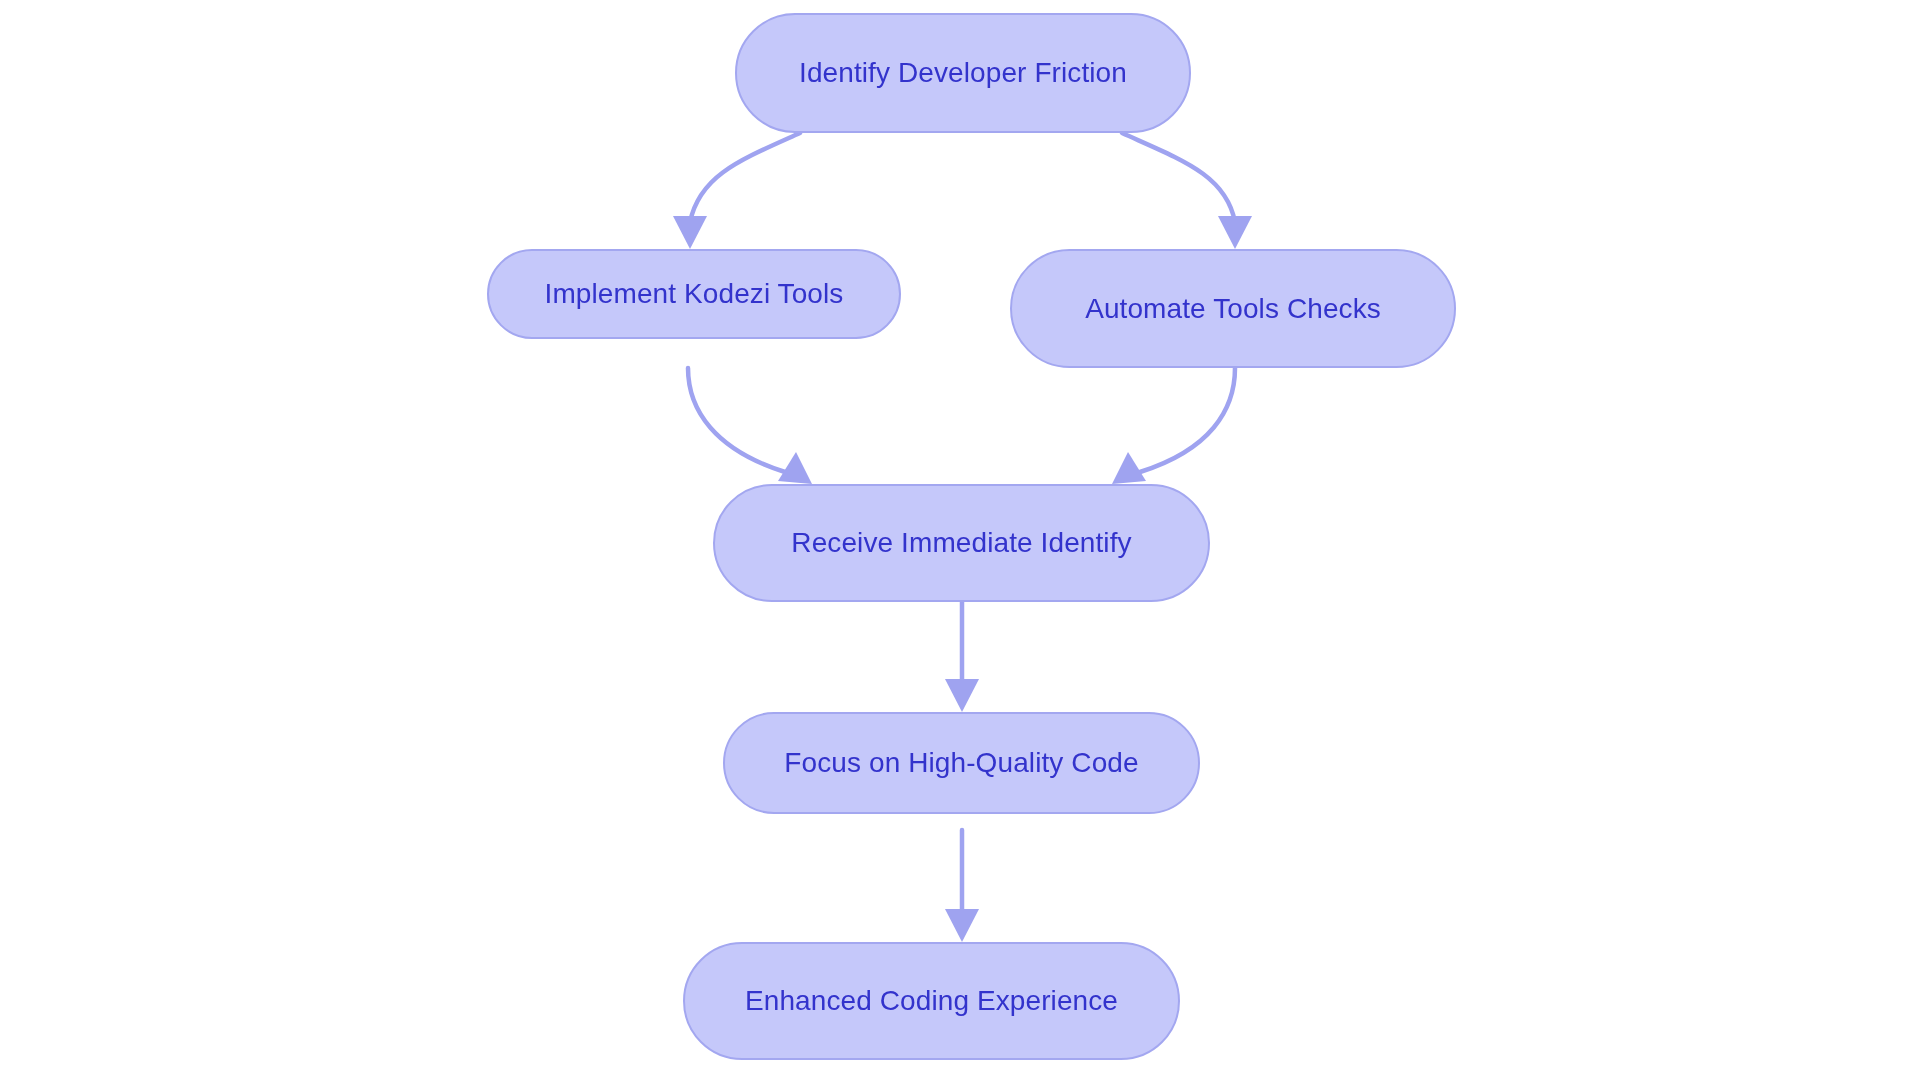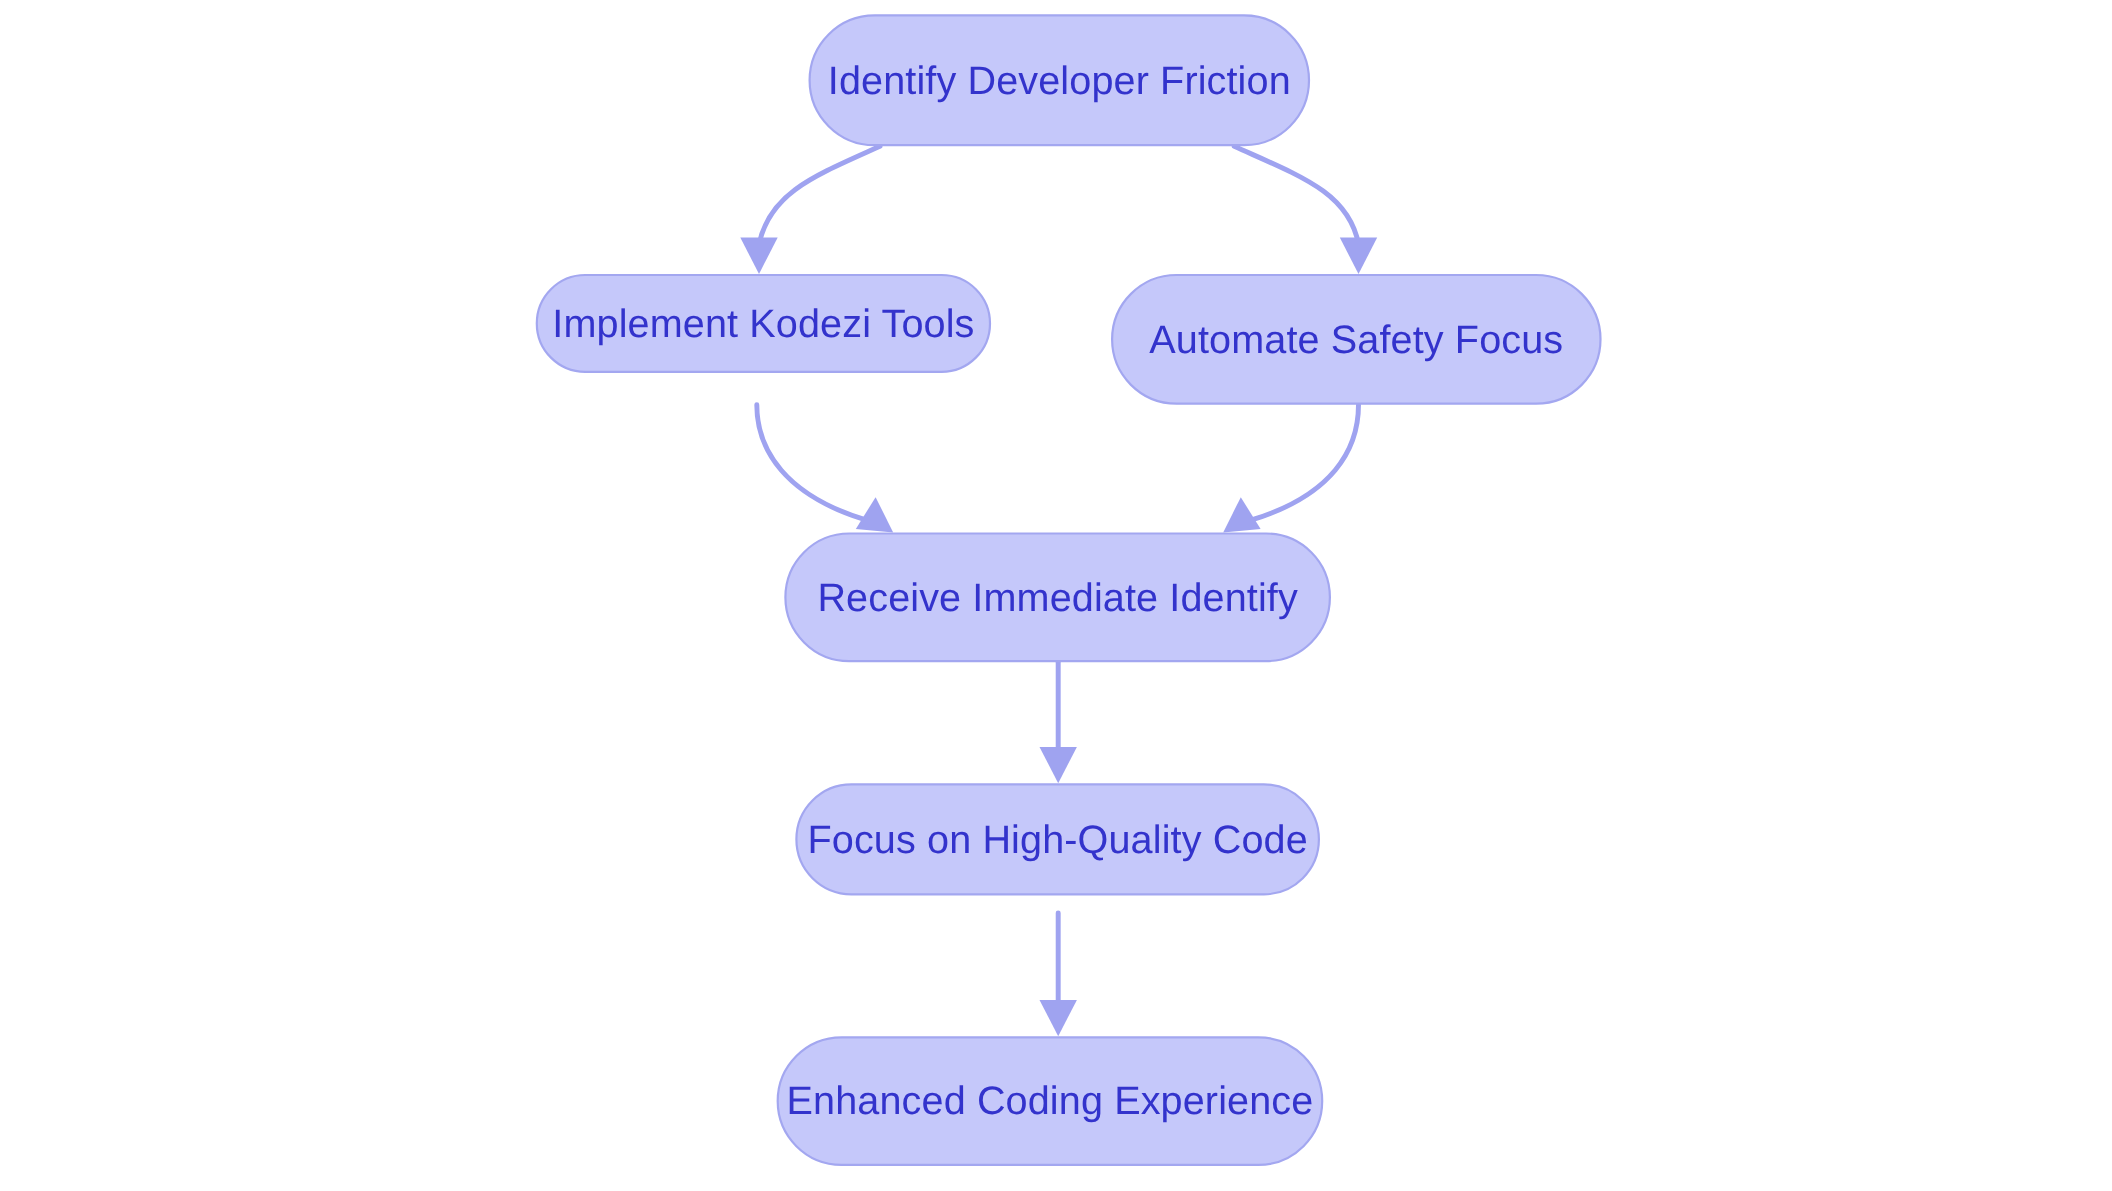--- a/index.html
+++ b/index.html
@@ -33,21 +33,21 @@
     box-sizing: border-box;
     background: #c5c8fa;
     border: 2px solid #a3a7f0;
     border-radius: 60px;
     display: flex;
     align-items: center;
     justify-content: center;
     text-align: center;
     color: #3333cc;
     font-family: "Liberation Sans", sans-serif;
-    font-size: 36px;
+    font-size: 28px;
     font-weight: 400;
     letter-spacing: 0.1px;
     line-height: 1.2;
     white-space: nowrap;
     z-index: 2;
   }
   .node-label {
     display: block;
     padding: 0 26px;
   }
@@ -92,28 +92,28 @@
 
   <div class="node" style="left:735px; top:13px; width:456px; height:120px;">
     <span class="node-label">Identify Developer Friction</span>
   </div>
 
   <div class="node" style="left:487px; top:249px; width:414px; height:90px;">
     <span class="node-label">Implement Kodezi Tools</span>
   </div>
 
   <div class="node" style="left:1010px; top:249px; width:446px; height:119px;">
-    <span class="node-label">Automate Safety Focus</span>
+    <span class="node-label">Automate Tools Checks</span>
   </div>
 
   <div class="node" style="left:713px; top:484px; width:497px; height:118px;">
     <span class="node-label">Receive Immediate Identify</span>
   </div>
 
   <div class="node" style="left:723px; top:712px; width:477px; height:102px;">
     <span class="node-label">Focus on High-Quality Code</span>
   </div>
 
-  <div class="node" style="left:706px; top:942px; width:497px; height:118px;">
+  <div class="node" style="left:683px; top:942px; width:497px; height:118px;">
     <span class="node-label">Enhanced Coding Experience</span>
   </div>
 
 </div>
 
 </body></html>

